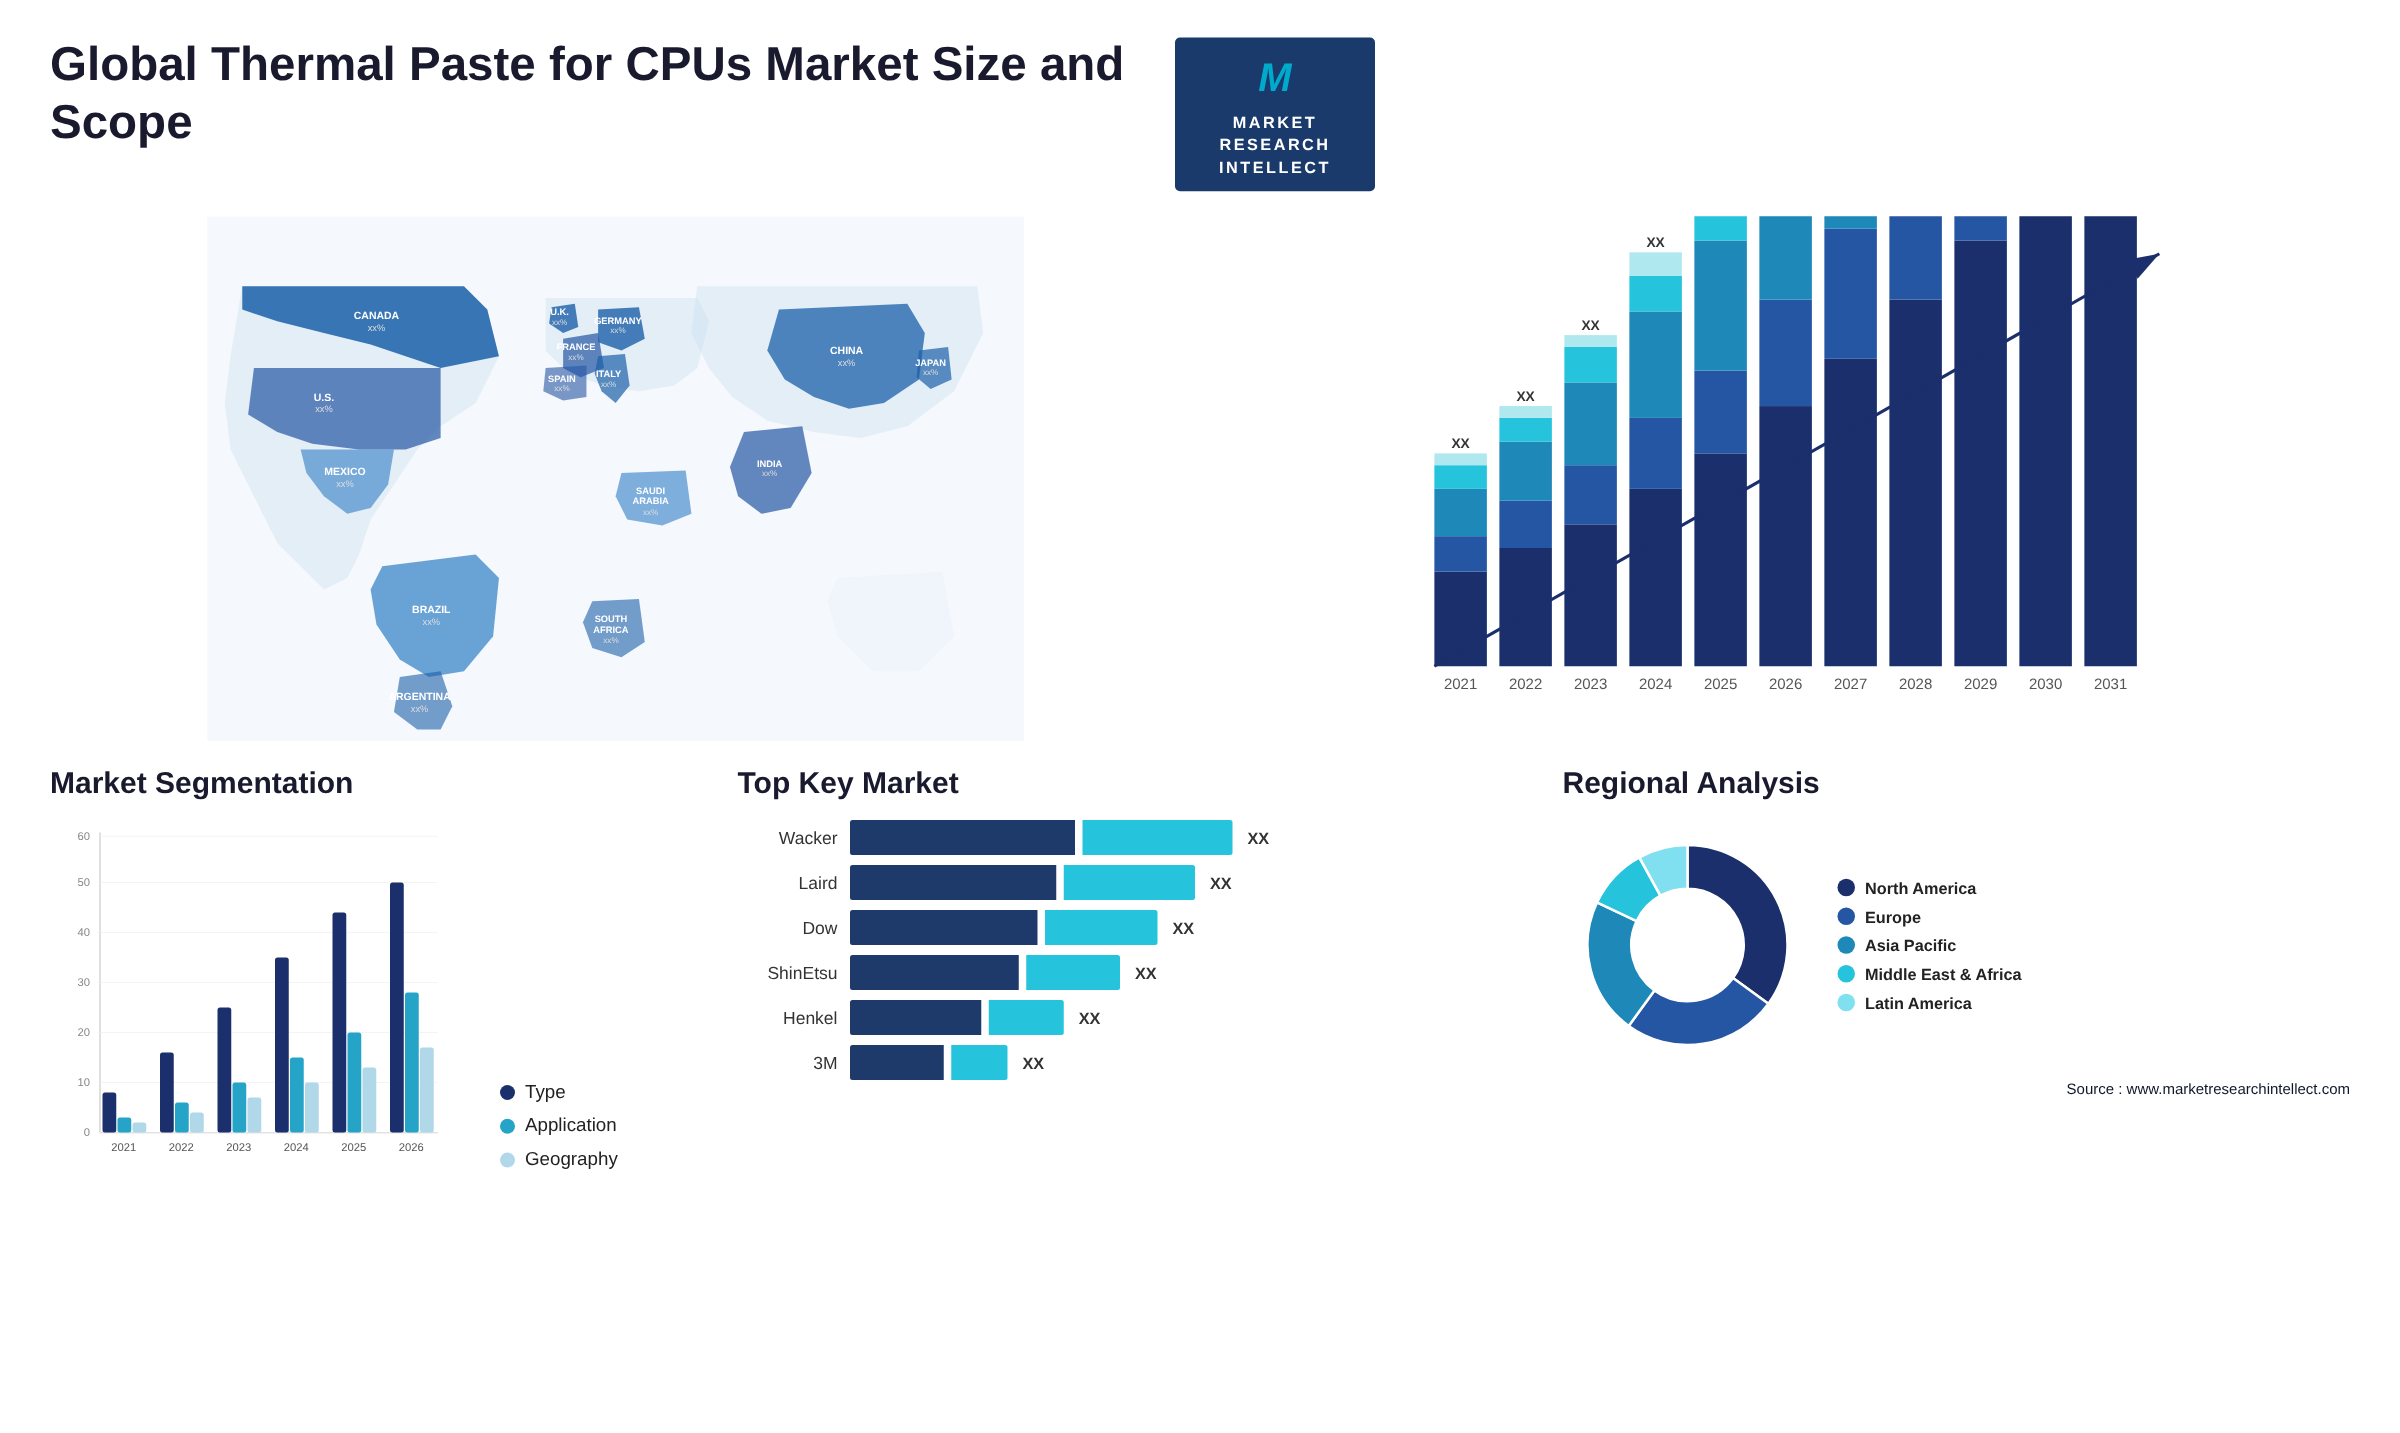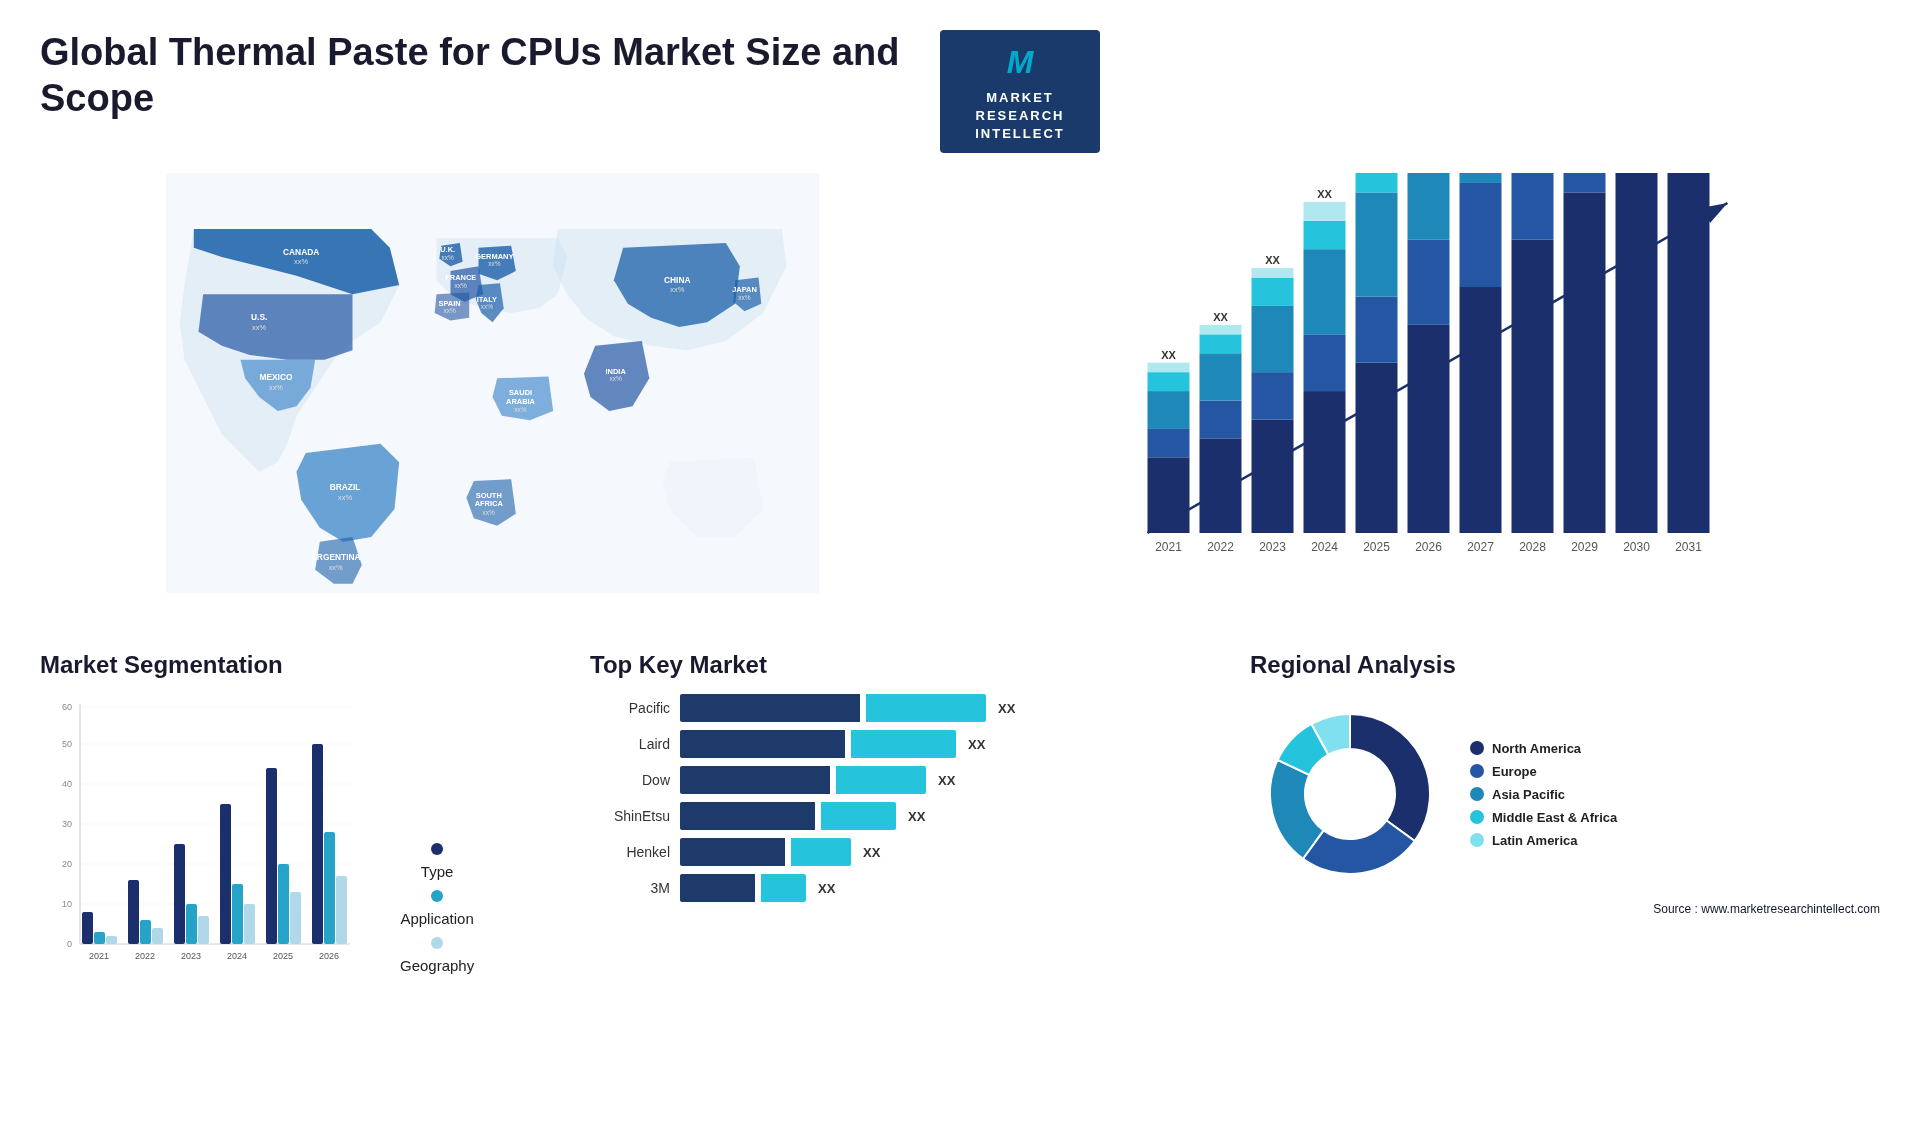--- a/index.html
+++ b/index.html
@@ -38,35 +38,33 @@
       text-align: center;
       border-radius: 4px;
       line-height: 1.4;
       width: 160px;
     }
     .section-title {
       font-size: 24px;
       font-weight: 700;
       color: #1a1a2e;
       margin-bottom: 15px;
-      margin-top: 38px;
     }
     .seg-legend {
       display: flex;
       flex-direction: column;
       gap: 10px;
       margin-left: 20px;
       justify-content: center;
     }
     .legend-item {
       display: flex;
       align-items: center;
       gap: 8px;
       font-size: 15px;
-      flex-direction: column;
     }
     .legend-dot {
       width: 12px;
       height: 12px;
       border-radius: 50%;
     }
     .players-chart {
       display: flex;
       flex-direction: column;
       gap: 8px;
@@ -390,21 +388,21 @@
           <span>Geography</span>
         </div>
       </div>
     </div>
   </div>
 
   <div>
     <div class="section-title">Top Key Market</div>
     <div id="playersChart" class="players-chart">
         <div class="player-row">
-          <div class="player-name">Pacific</div>
+          <div class="player-name">Wacker</div>
           <div class="player-bar-container" style="position: relative;">
             <div style="width: 180px; height: 28px; background: rgb(30, 58, 107); border-radius: 2px 0px 0px 2px;"></div>
             <div style="width: 120px; height: 28px; background: rgb(38, 196, 220); border-radius: 0px 2px 2px 0px;"></div>
             <span class="player-bar-label">XX</span>
           </div>
         </div>
         <div class="player-row">
           <div class="player-name">Laird</div>
           <div class="player-bar-container" style="position: relative;">
             <div style="width: 165px; height: 28px; background: rgb(30, 58, 107); border-radius: 2px 0px 0px 2px;"></div>

